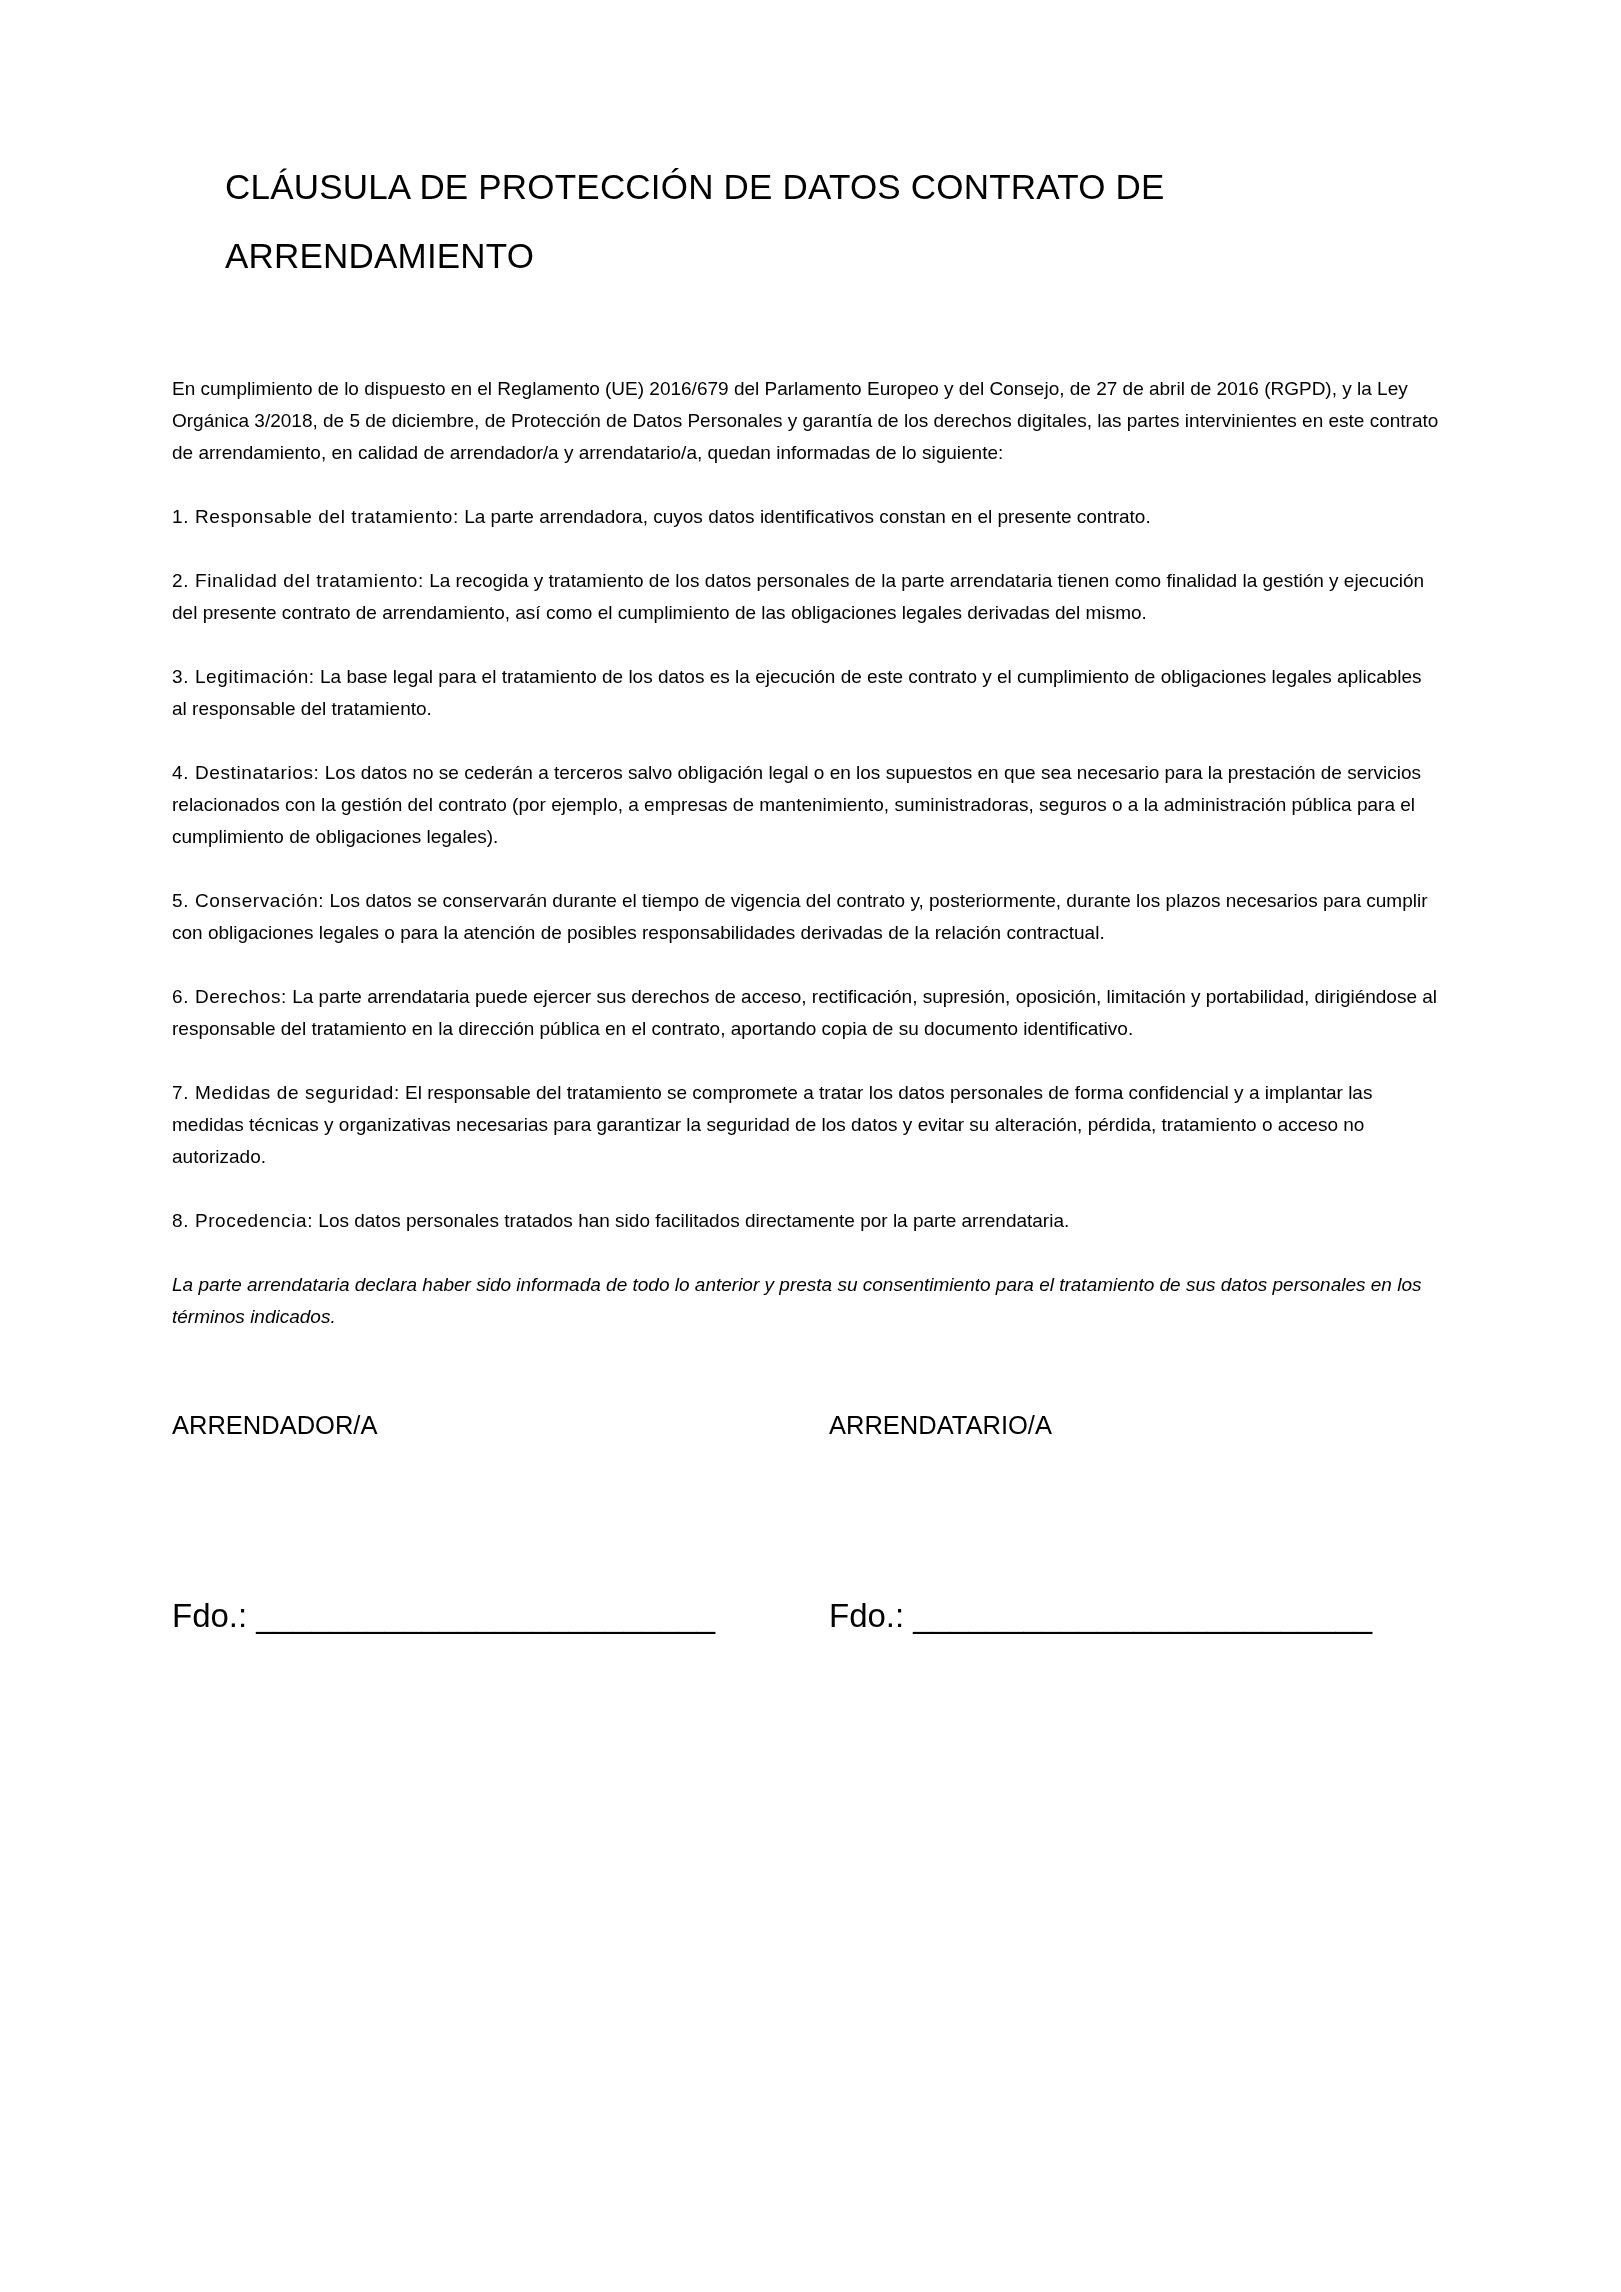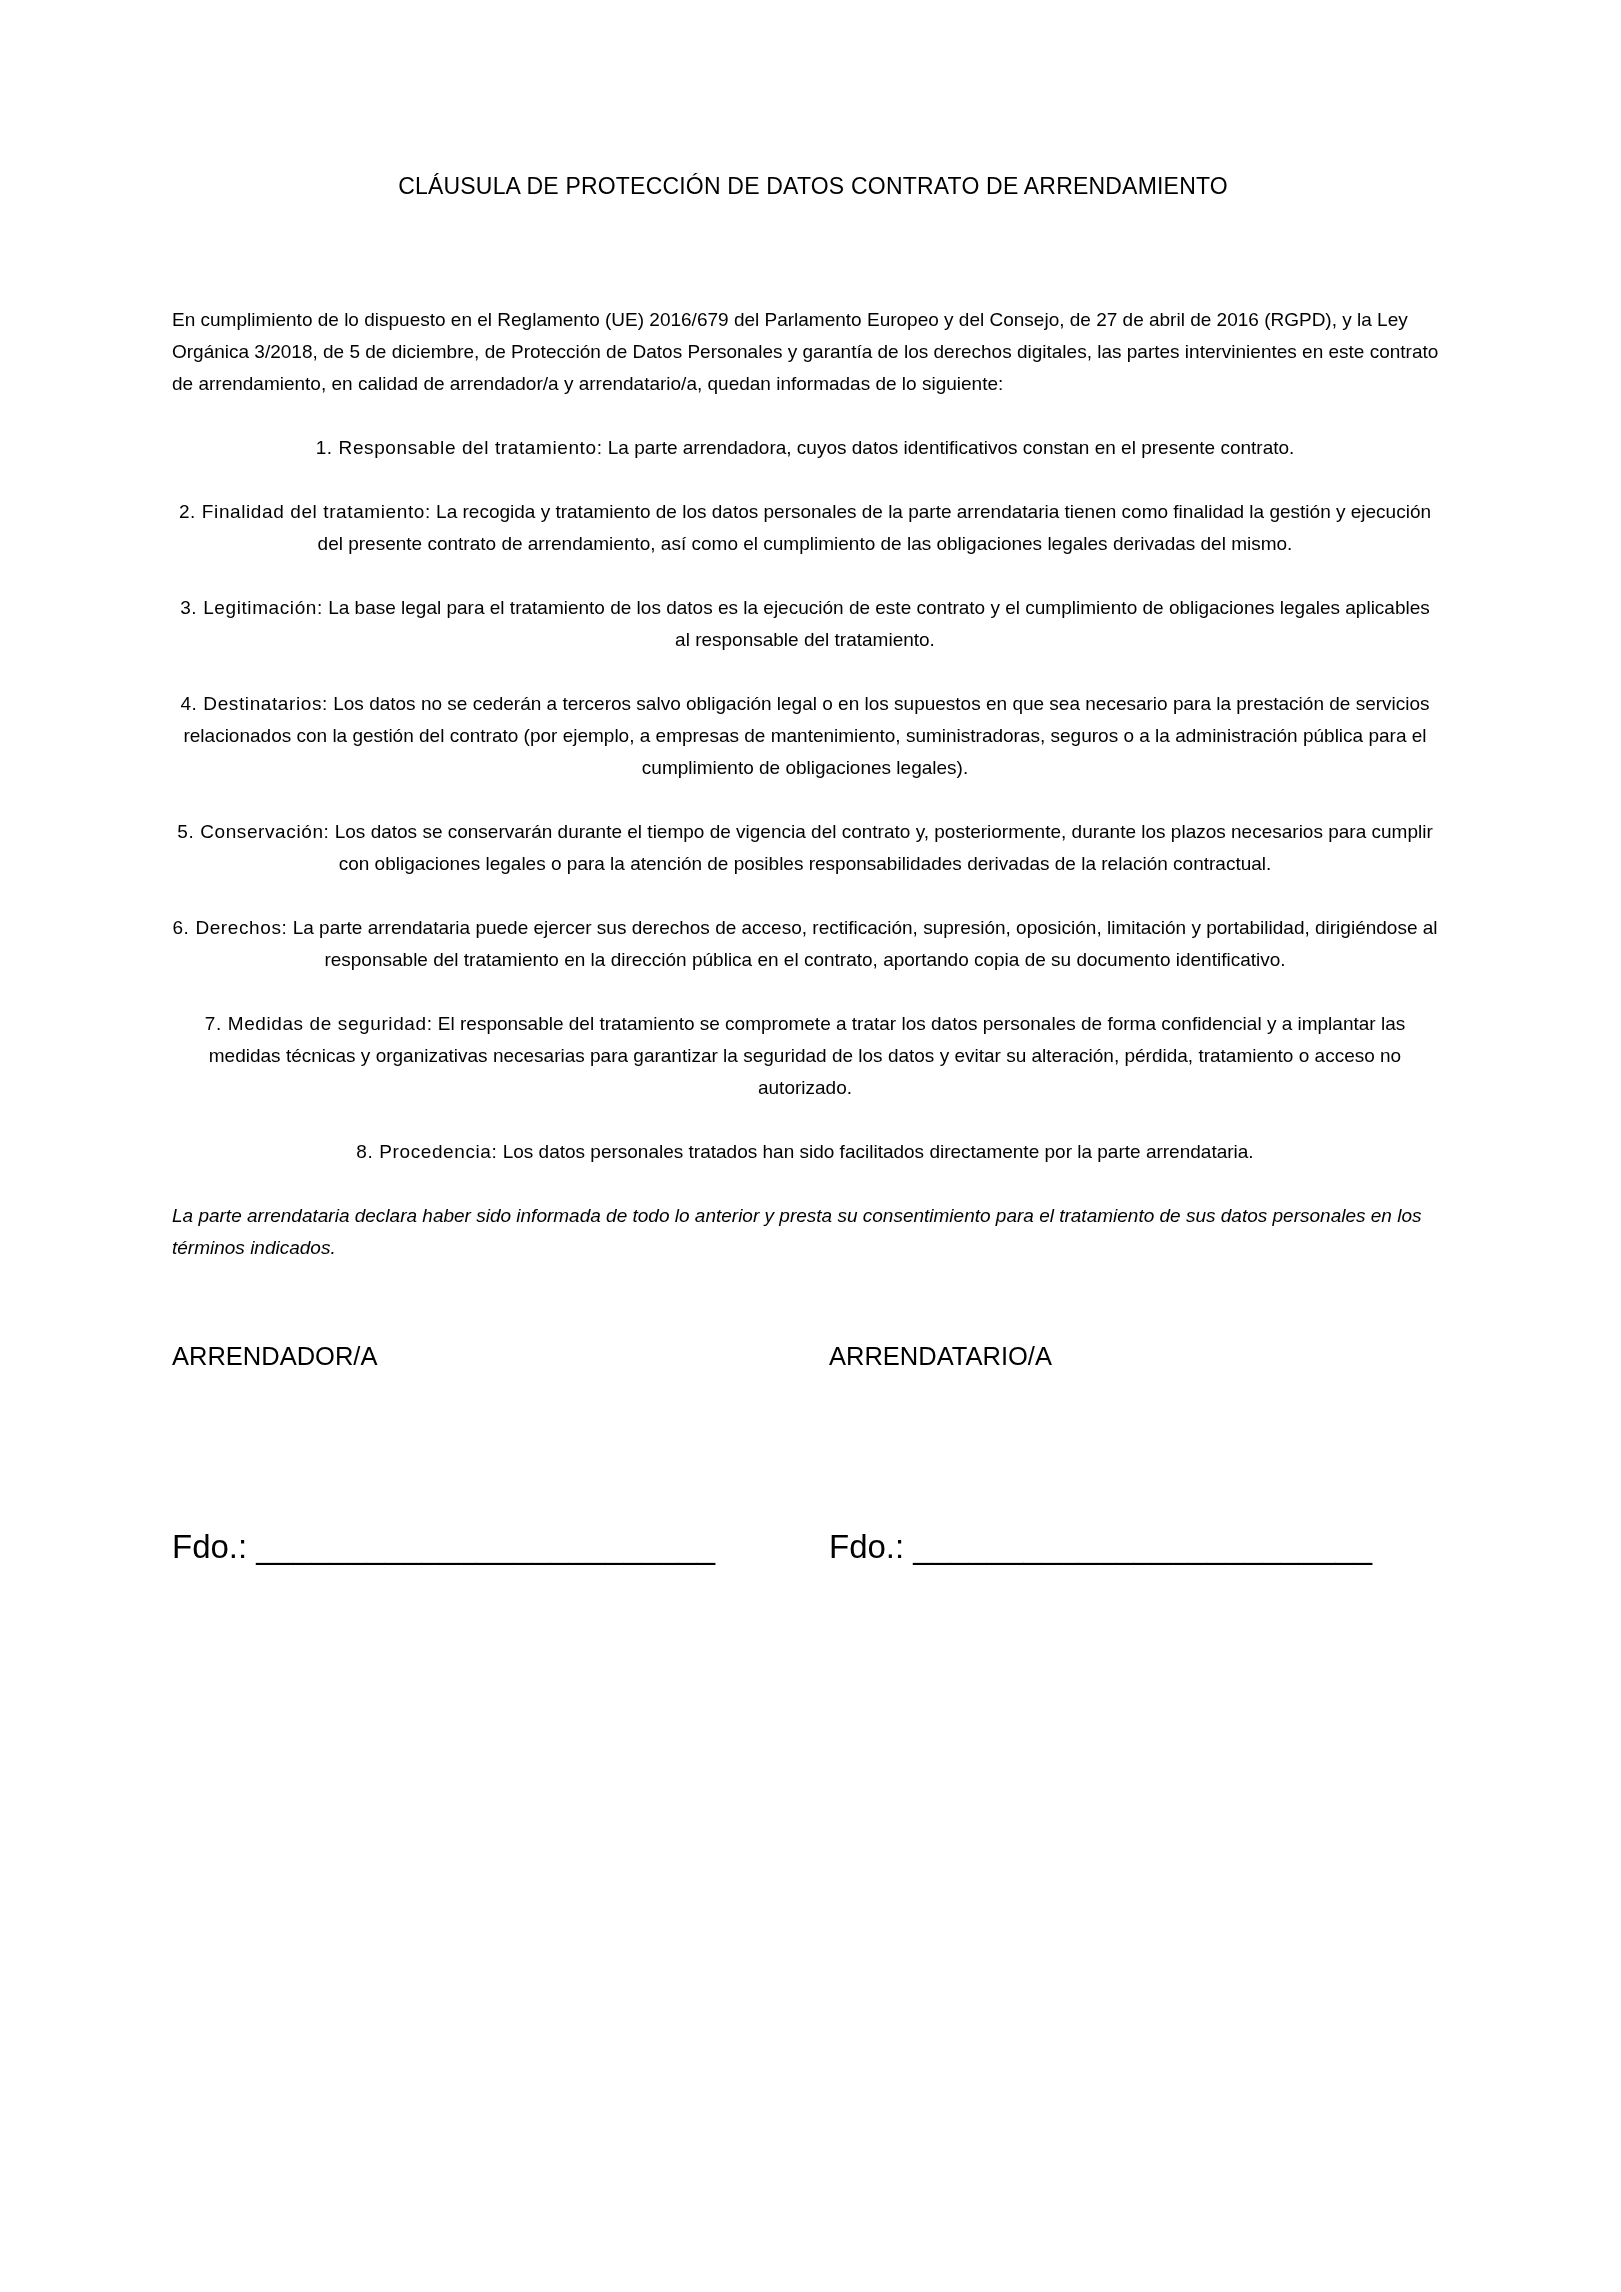--- a/index.html
+++ b/index.html
@@ -12,38 +12,36 @@
     width: 1621px;
     height: 2293px;
     background: #ffffff;
     color: #000000;
     font-family: "Liberation Sans", "DejaVu Sans", sans-serif;
     box-sizing: border-box;
     padding: 152px 167px 0 172px;
     overflow: hidden;
   }
   h1.doc-title {
-    font-size: 23px;
+    font-size: 35px;
     font-weight: 400;
     line-height: 69px;
-    text-align: center;
     margin: 0 auto;
     max-width: 1176px;
     letter-spacing: 0.2px;
   }
   .body-text {
     font-size: 19px;
     line-height: 32px;
   }
   p.intro {
     margin: 83px 0 0 0;
   }
   p.clause {
     margin: 32px 16px 0 0;
-    text-align: center;
   }
   p.closing {
     margin: 32px 0 0 0;
     font-style: italic;
   }
   .clause-heading {
     letter-spacing: 0.6px;
   }
   .sig-row {
     display: grid;

